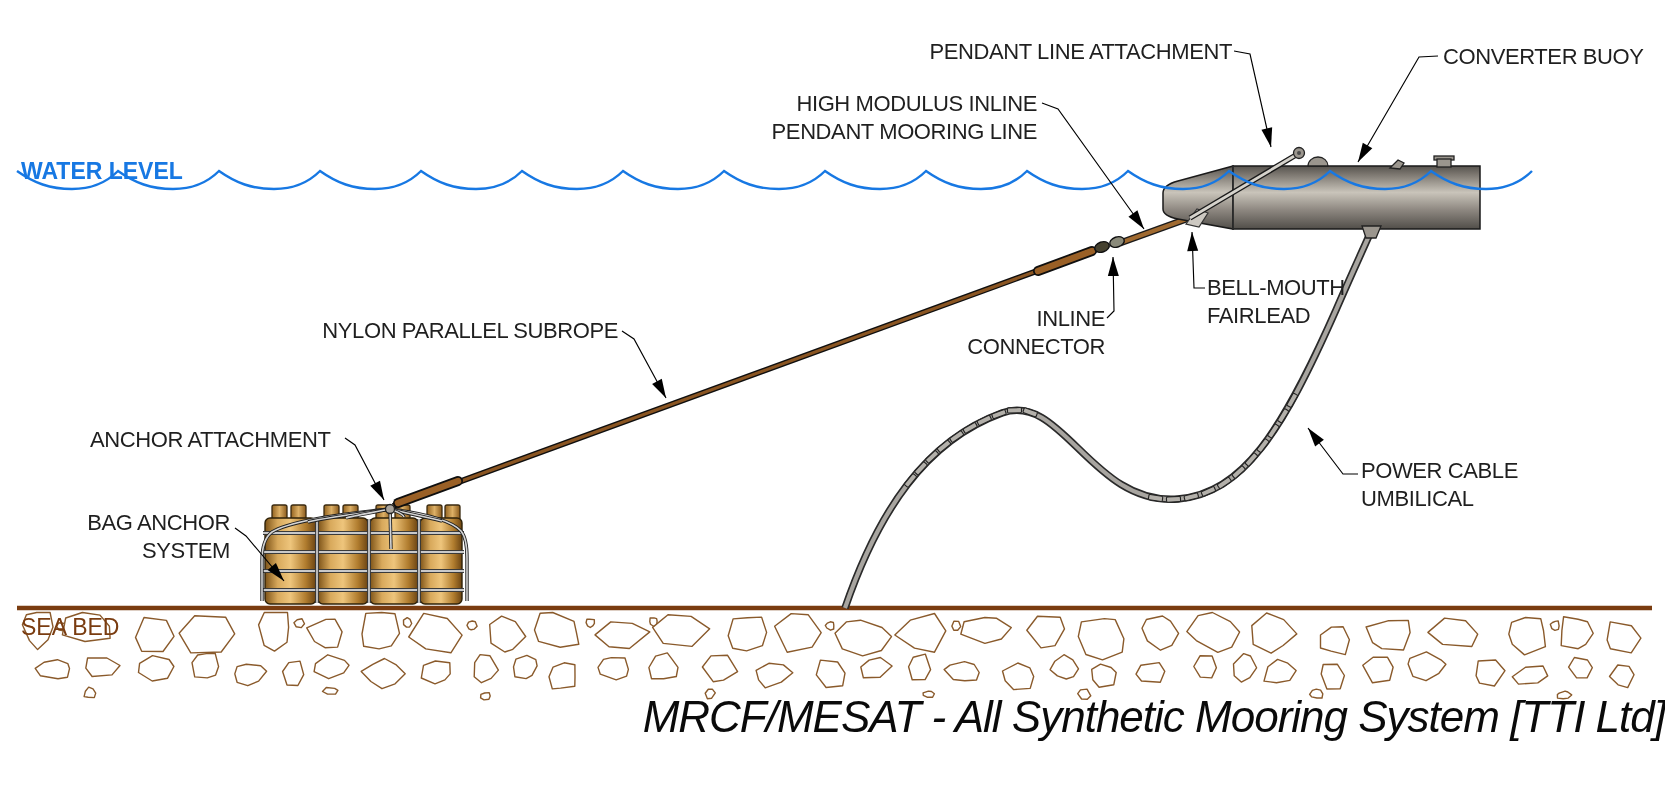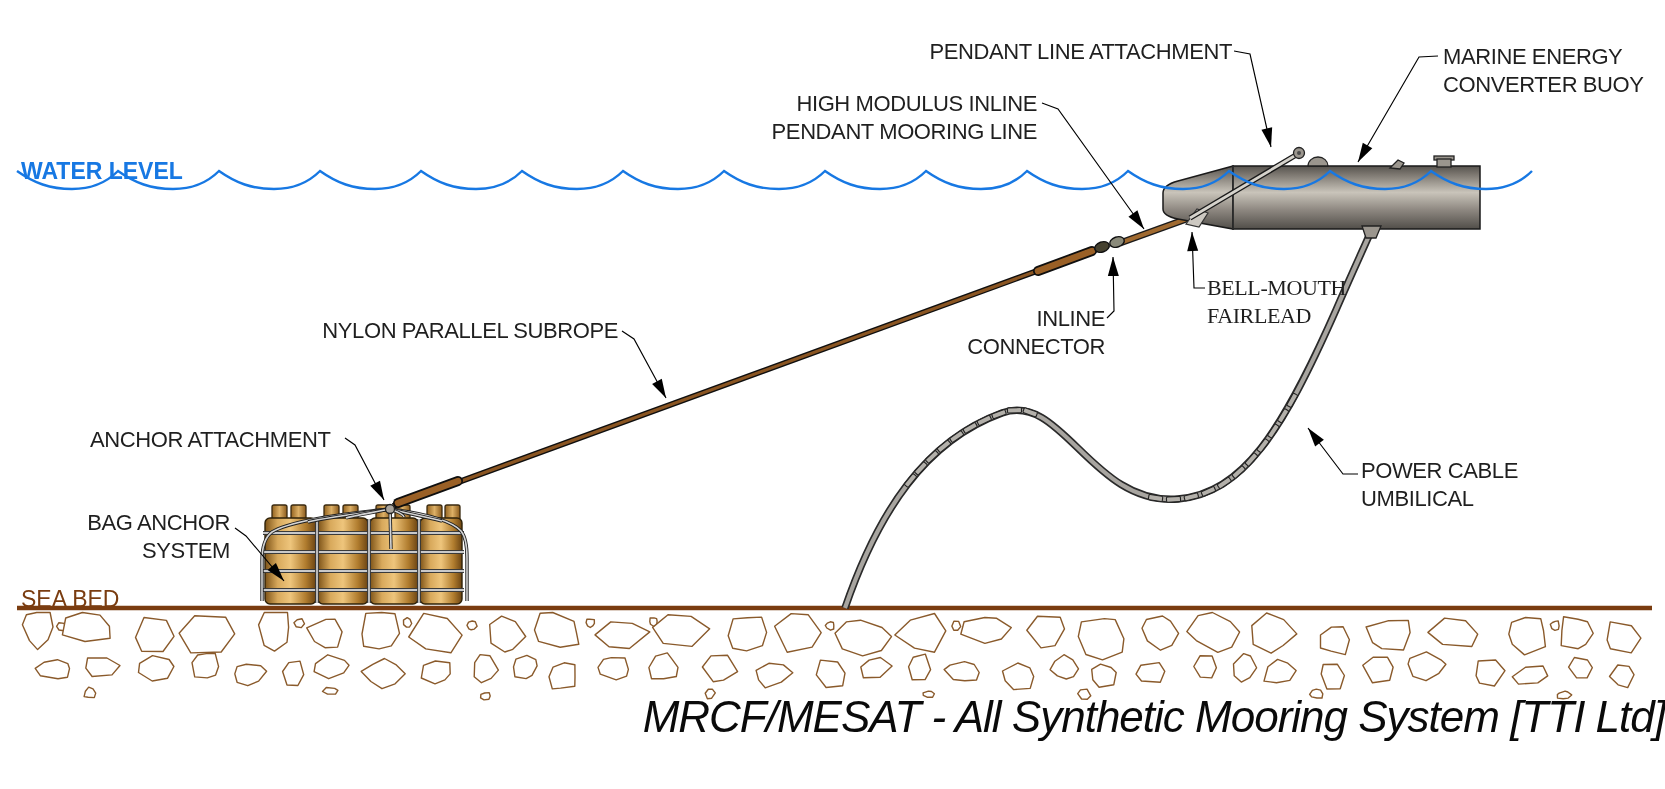--- a/index.html
+++ b/index.html
@@ -286,42 +286,41 @@
       <path d="M345,438 L355,445 L384,500" class="leader"></path>
       <polygon points="384,500 370.2730958679236,485.7584374821867 380.0033559732619,480.627936699372" class="arrowhead"></polygon>
       <path d="M235,528 L246,536 L284,581" class="leader"></path>
       <polygon points="284,581 267.53939992414286,570.0319260969534 275.94372899845877,562.9349371008643" class="arrowhead"></polygon>
       <path d="M1358,474 L1343,474 L1308,428" class="leader"></path>
       <polygon points="1308,428 1323.8819726348468,439.7903751096384 1315.1278569995172,446.4511152669543" class="arrowhead"></polygon>
     </g>
 </svg>
 
 <div id="water-level-label" class="env-label" style="left:21px;top:158px;">WATER LEVEL</div>
-<div id="sea-bed-label" class="env-label" style="left:21px;top:586px;">SEA BED</div>
+<div id="sea-bed-label" class="env-label" style="left:21px;top:614px;">SEA BED</div>
 
 <div class="label" style="right:433px;top:38px;">
   <span>PENDANT LINE ATTACHMENT</span>
 </div>
 
 <div class="label" style="left:1443px;top:43px;">
-  <div>MARINE ENERGY</div>
   <div>CONVERTER BUOY</div>
 </div>
 
 <div class="label right" style="right:628px;top:90px;">
   <div>HIGH MODULUS INLINE</div>
   <div>PENDANT MOORING LINE</div>
 </div>
 
 <div class="label right" style="right:560px;top:305px;">
   <div>INLINE</div>
   <div>CONNECTOR</div>
 </div>
 
-<div class="label" style="left:1207px;top:274px;font-family:Liberation Serif, serif;">
+<div class="label" style="left:1207px;top:274px;">
   <div>BELL-MOUTH</div>
   <div>FAIRLEAD</div>
 </div>
 
 <div class="label right" style="right:1047px;top:317px;">
   <div>NYLON PARALLEL SUBROPE</div>
 </div>
 
 <div class="label" style="left:90px;top:426px;">
   <span>ANCHOR ATTACHMENT</span>

